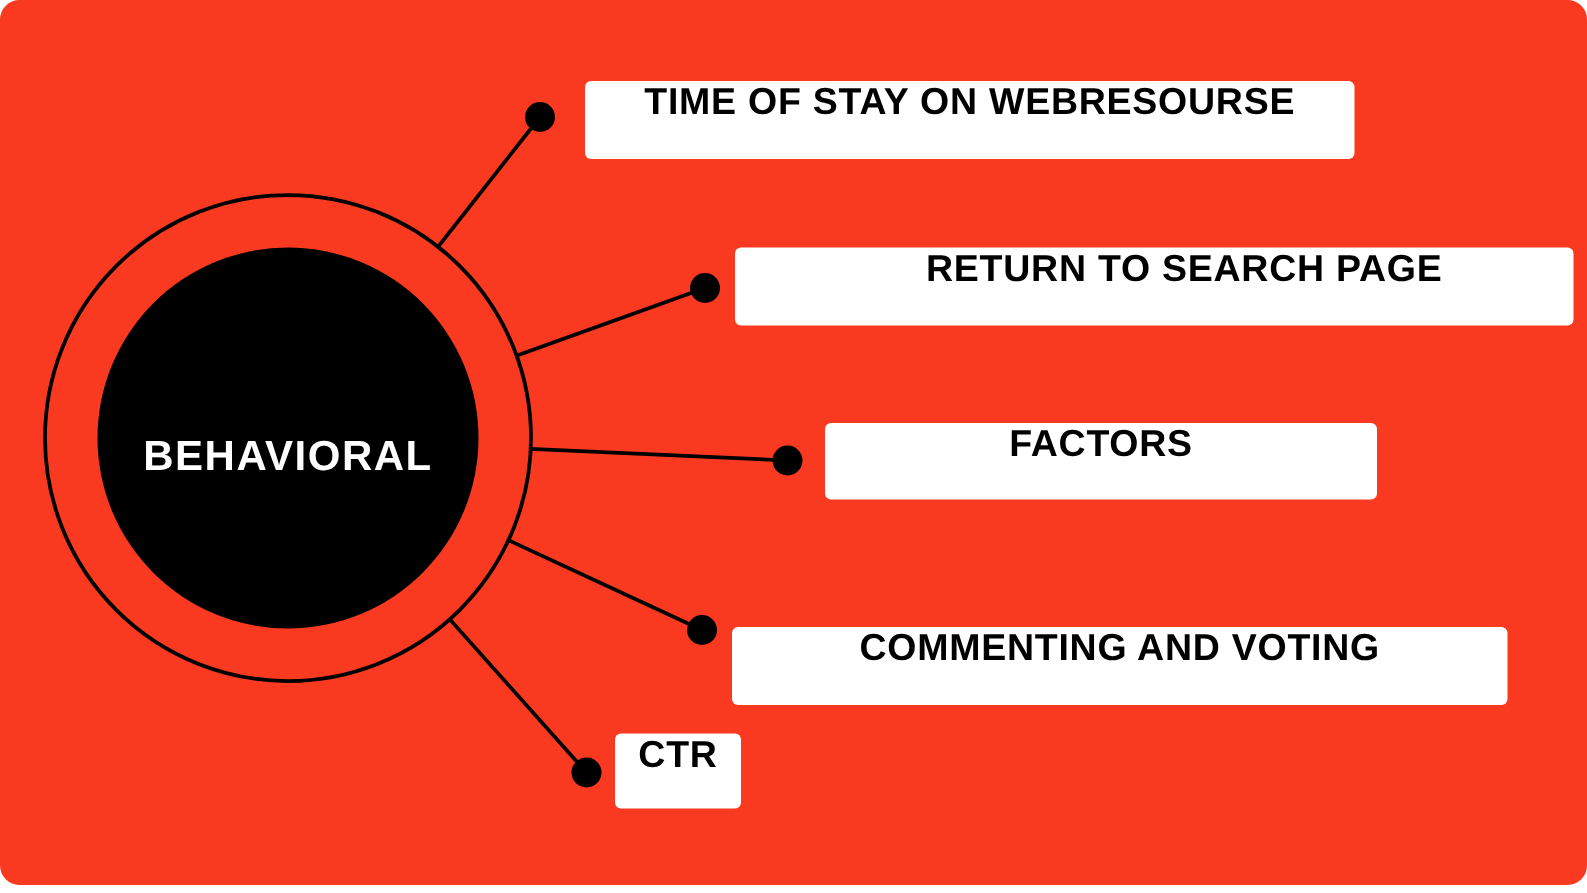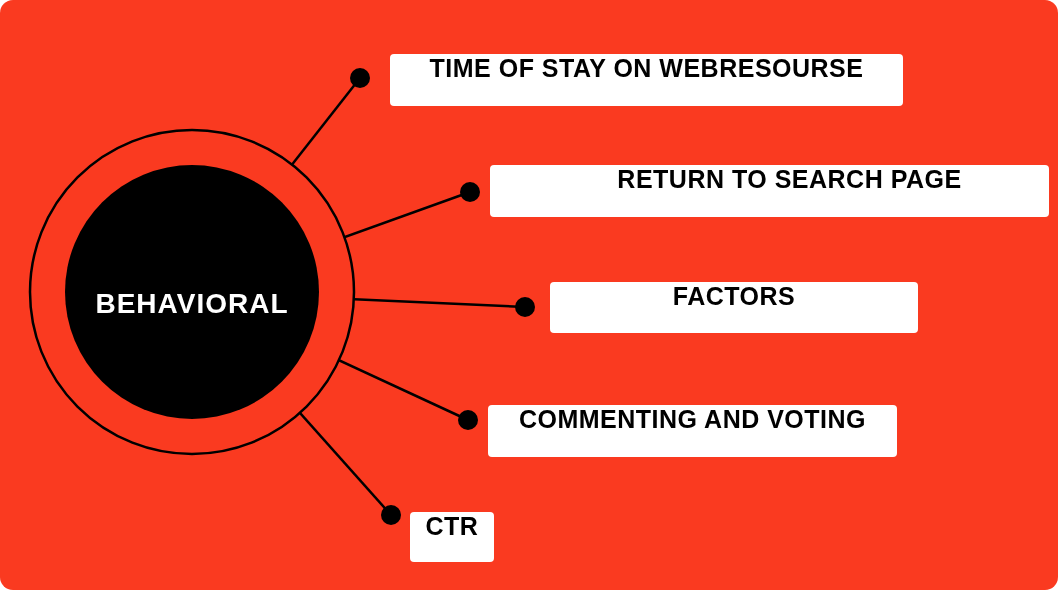--- a/index.html
+++ b/index.html
@@ -41,22 +41,22 @@
     justify-content: center;
     color: #000000;
     font-weight: bold;
     font-size: 25px;
     letter-spacing: 0.5px;
     white-space: nowrap;
   }
   .box-1 { left: 390px; top: 54px;  width: 513px; height: 52px; }
   .box-2 { left: 490px; top: 165px; width: 519px; height: 52px; padding-left: 40px; }
   .box-3 { left: 550px; top: 282px; width: 368px; height: 51px; }
-  .box-4 { left: 488px; top: 405px; width: 409px; height: 52px; }
-  .box-5 { left: 410px; top: 489px; width: 84px;  height: 50px; margin-top: 23px; }
+  .box-4 { left: 488px; top: 418px; width: 517px; height: 52px; }
+  .box-5 { left: 410px; top: 489px; width: 84px;  height: 50px; }
 </style>
 </head>
 <body>
 
 <div class="stage">
 
   <svg width="1058" height="595" viewBox="0 0 1058 595">
 
     <rect x="0" y="0" width="1058" height="590" rx="13" fill="#FA3A20"></rect>
 

